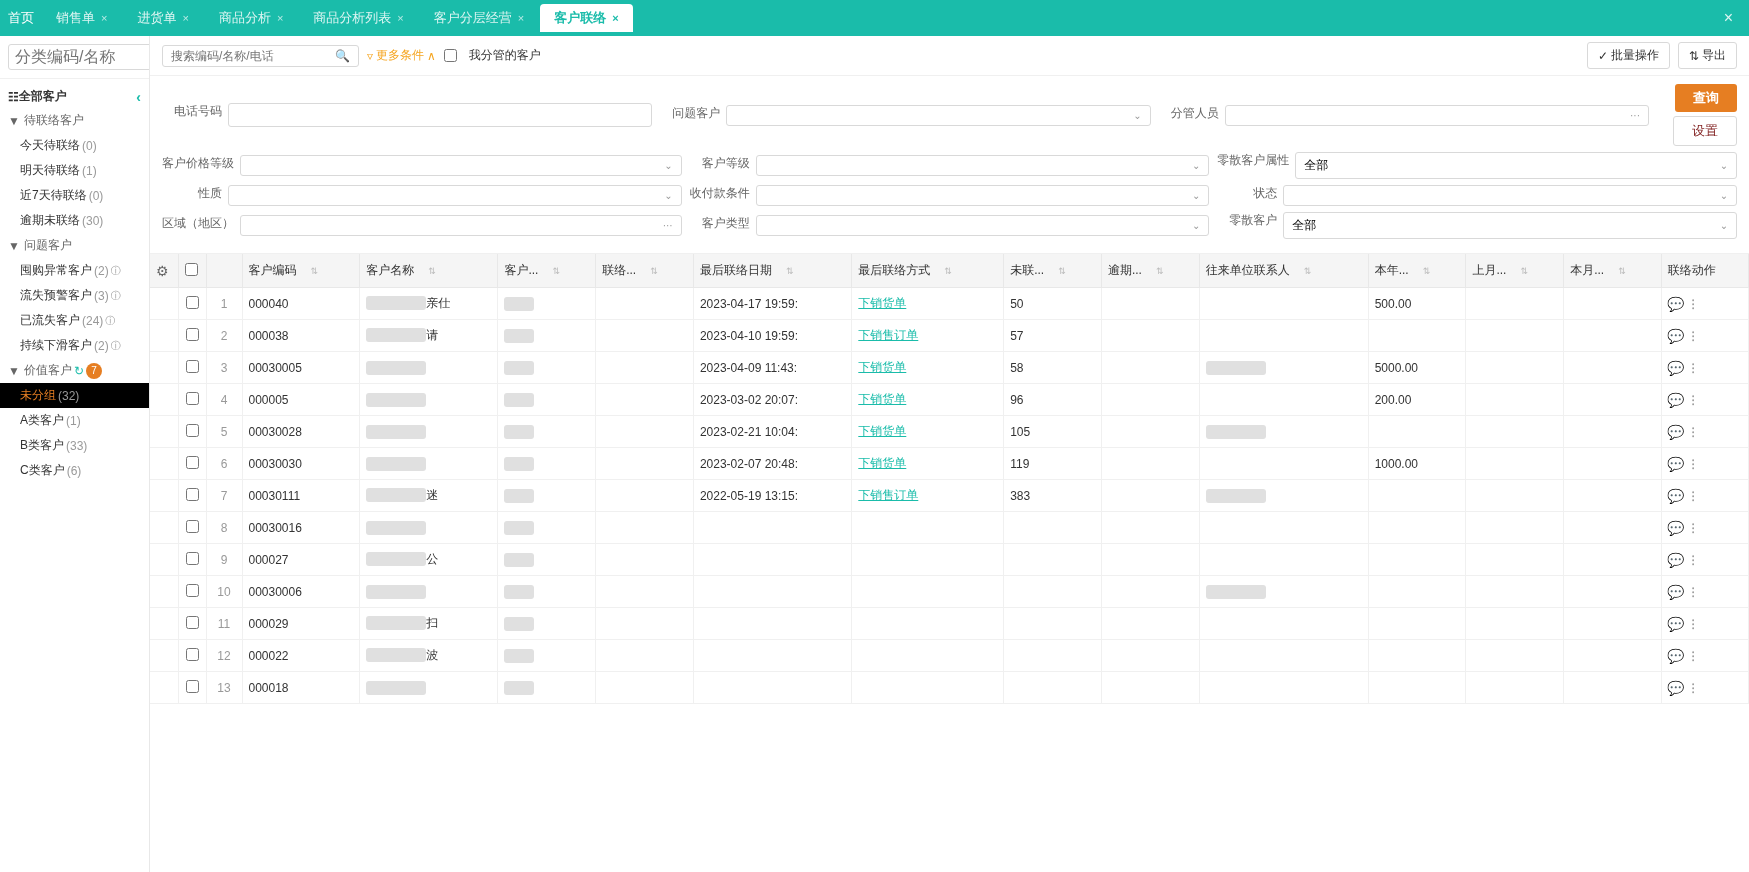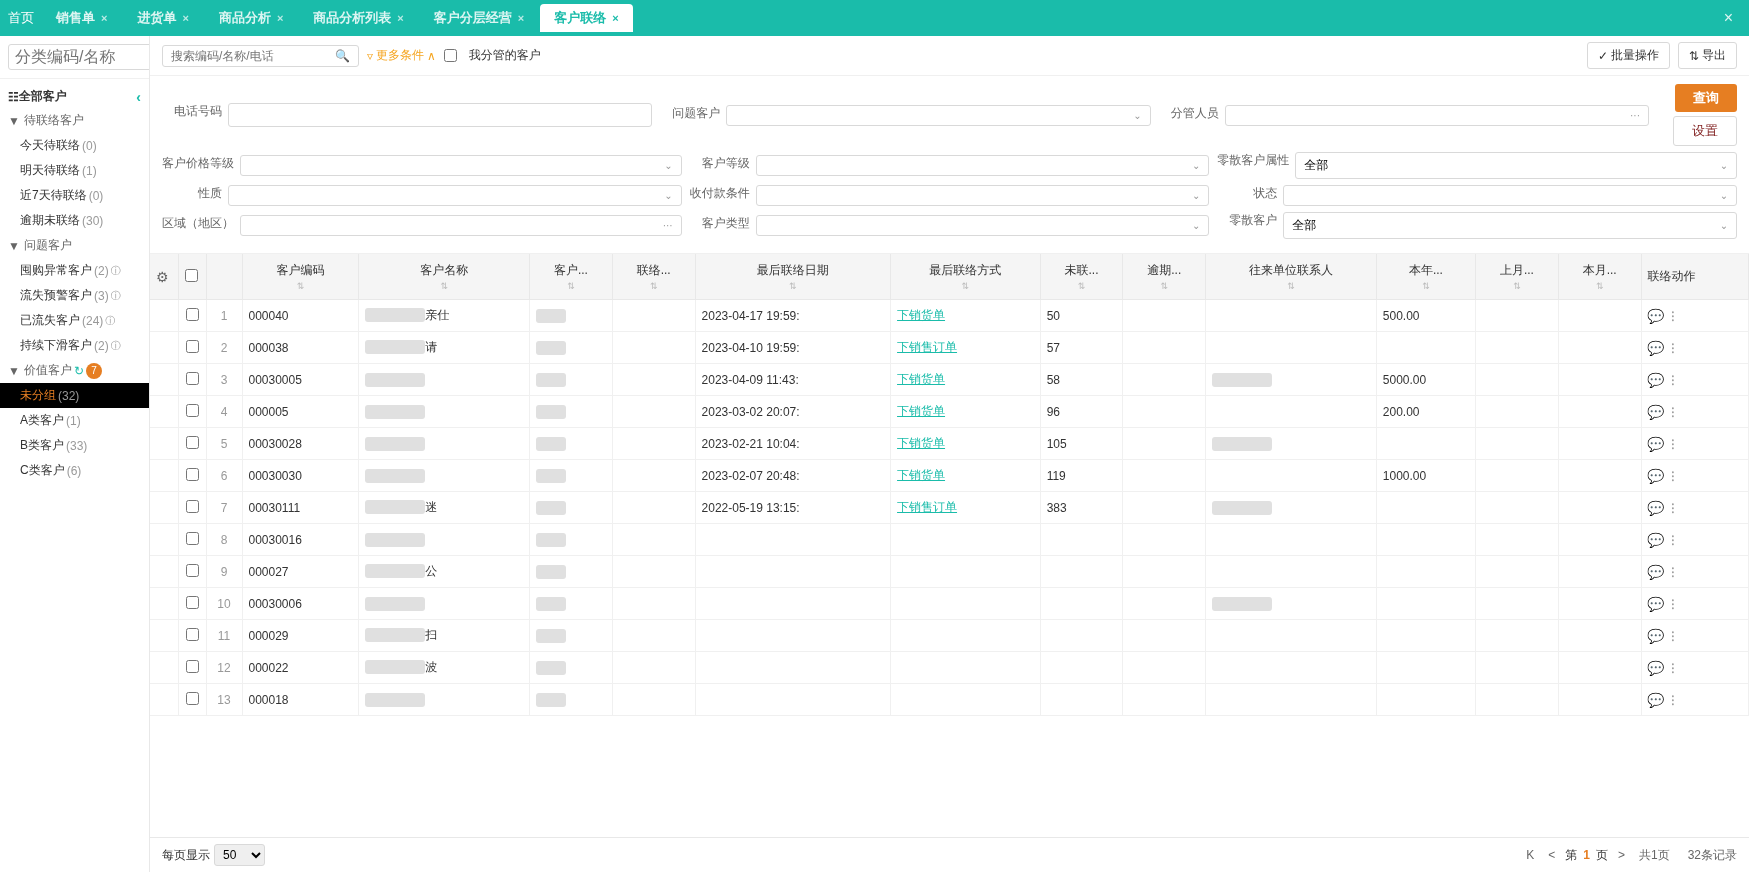--- a/index.html
+++ b/index.html
@@ -4,21 +4,21 @@
   <style>
     * { box-sizing: border-box; margin: 0; padding: 0; }
     body { font-family: "Microsoft YaHei", Arial, sans-serif; font-size: 12px; background: #f5f5f5; overflow: hidden; }
 
     
     .tab-bar {
       display: flex; align-items: center; background: #1abcaa; height: 36px; padding: 0 8px;
     }
     .tab-item {
       display: flex; align-items: center; padding: 0 14px; height: 28px; cursor: pointer;
-      color: rgba(255,255,255,0.85); font-size: 13px; border-radius: 4px 4px 0 0; margin-right: 2px; font-weight: bold;
+      color: rgba(255,255,255,0.85); font-size: 13px; border-radius: 4px 4px 0 0; margin-right: 2px;
     }
     .tab-item.active {
       background: #fff; color: #1abcaa; font-weight: bold;
     }
     .tab-item .tab-close { margin-left: 6px; color: rgba(255,255,255,0.7); font-size: 11px; cursor: pointer; }
     .tab-item.active .tab-close { color: #1abcaa; }
     .tab-home { color: #fff; font-size: 13px; margin-right: 8px; cursor: pointer; }
     .close-all { margin-left: auto; color: rgba(255,255,255,0.85); cursor: pointer; font-size: 16px; padding: 0 8px; }
 
     
@@ -134,21 +134,21 @@
       background: #fff; border-top: 1px solid #e8e8e8; padding: 6px 12px;
       display: flex; align-items: center; gap: 8px; font-size: 12px; color: #333;
     }
     .footer-page-size { display: flex; align-items: center; gap: 4px; }
     .footer-page-size select { border: 1px solid #d9d9d9; border-radius: 3px; padding: 2px 4px; font-size: 12px; }
     .footer-pagination { margin-left: auto; display: flex; align-items: center; gap: 6px; }
     .page-btn { cursor: pointer; color: #666; padding: 2px 4px; }
     .page-num { color: #e67e22; font-weight: bold; }
     .footer-total { margin-left: 8px; color: #666; }
 
-    .th-sort { display: flex; align-items: center; gap: 2px; cursor: pointer; flex-direction: column; }
+    .th-sort { display: flex; align-items: center; gap: 14px; cursor: pointer; }
     .sort-arrow { color: #bbb; font-size: 9px; }
 
     .badge-orange {
       background: #e67e22; color: #fff; border-radius: 50%; width: 16px; height: 16px;
       display: inline-flex; align-items: center; justify-content: center; font-size: 10px; margin-left: 2px;
     }
     .refresh-icon { color: #1abcaa; cursor: pointer; margin-left: 2px; font-size: 12px; }
   </style>
 </head>
 <body>
@@ -875,34 +875,15 @@
         <div class="action-icons">
           <span class="action-icon">💬</span>
           <span class="action-icon">⁝</span>
         </div>
       </td>
     </tr>
           </tbody>
       </table>
     </div>
 
-    <div class="table-footer">
-      <div class="footer-page-size">
-        <span>每页显示</span>
-        <select>
-          <option>50</option>
-          <option>100</option>
-        </select>
-      </div>
-      <div class="footer-pagination">
-        <span class="page-btn">K</span>
-        <span class="page-btn">&lt;</span>
-        <span>第</span>
-        <span class="page-num">1</span>
-        <span>页</span>
-        <span class="page-btn">&gt;</span>
-        <span class="page-btn">共1页</span>
-        <span class="footer-total">32条记录</span>
-      </div>
-    </div>
 
   </div>
 </div>
 
 </body></html>

